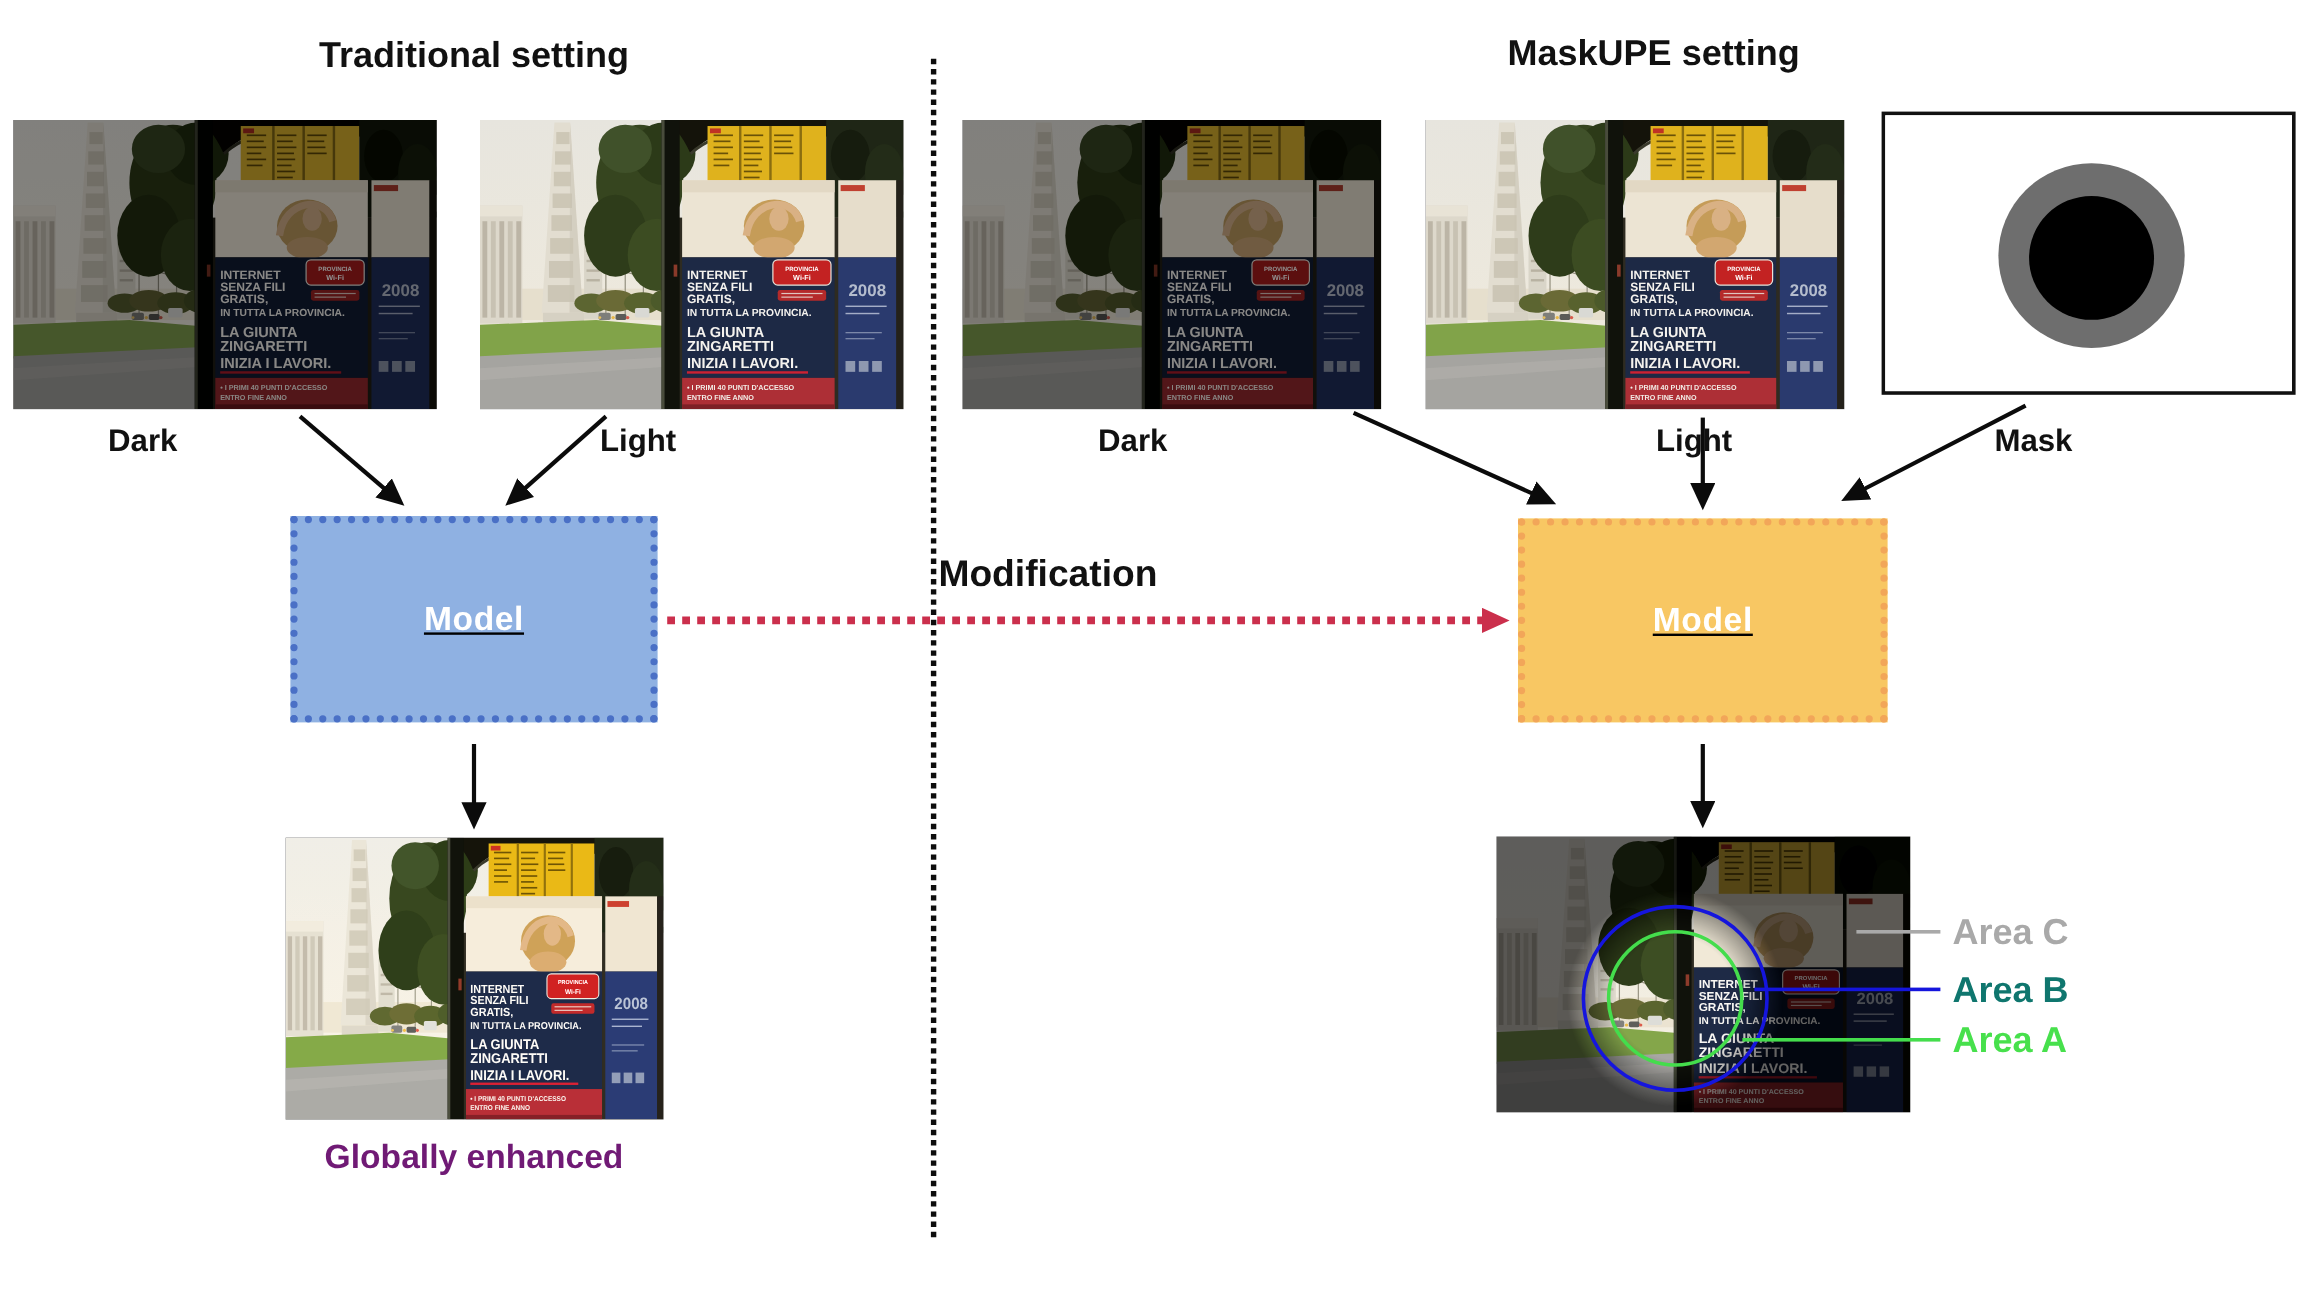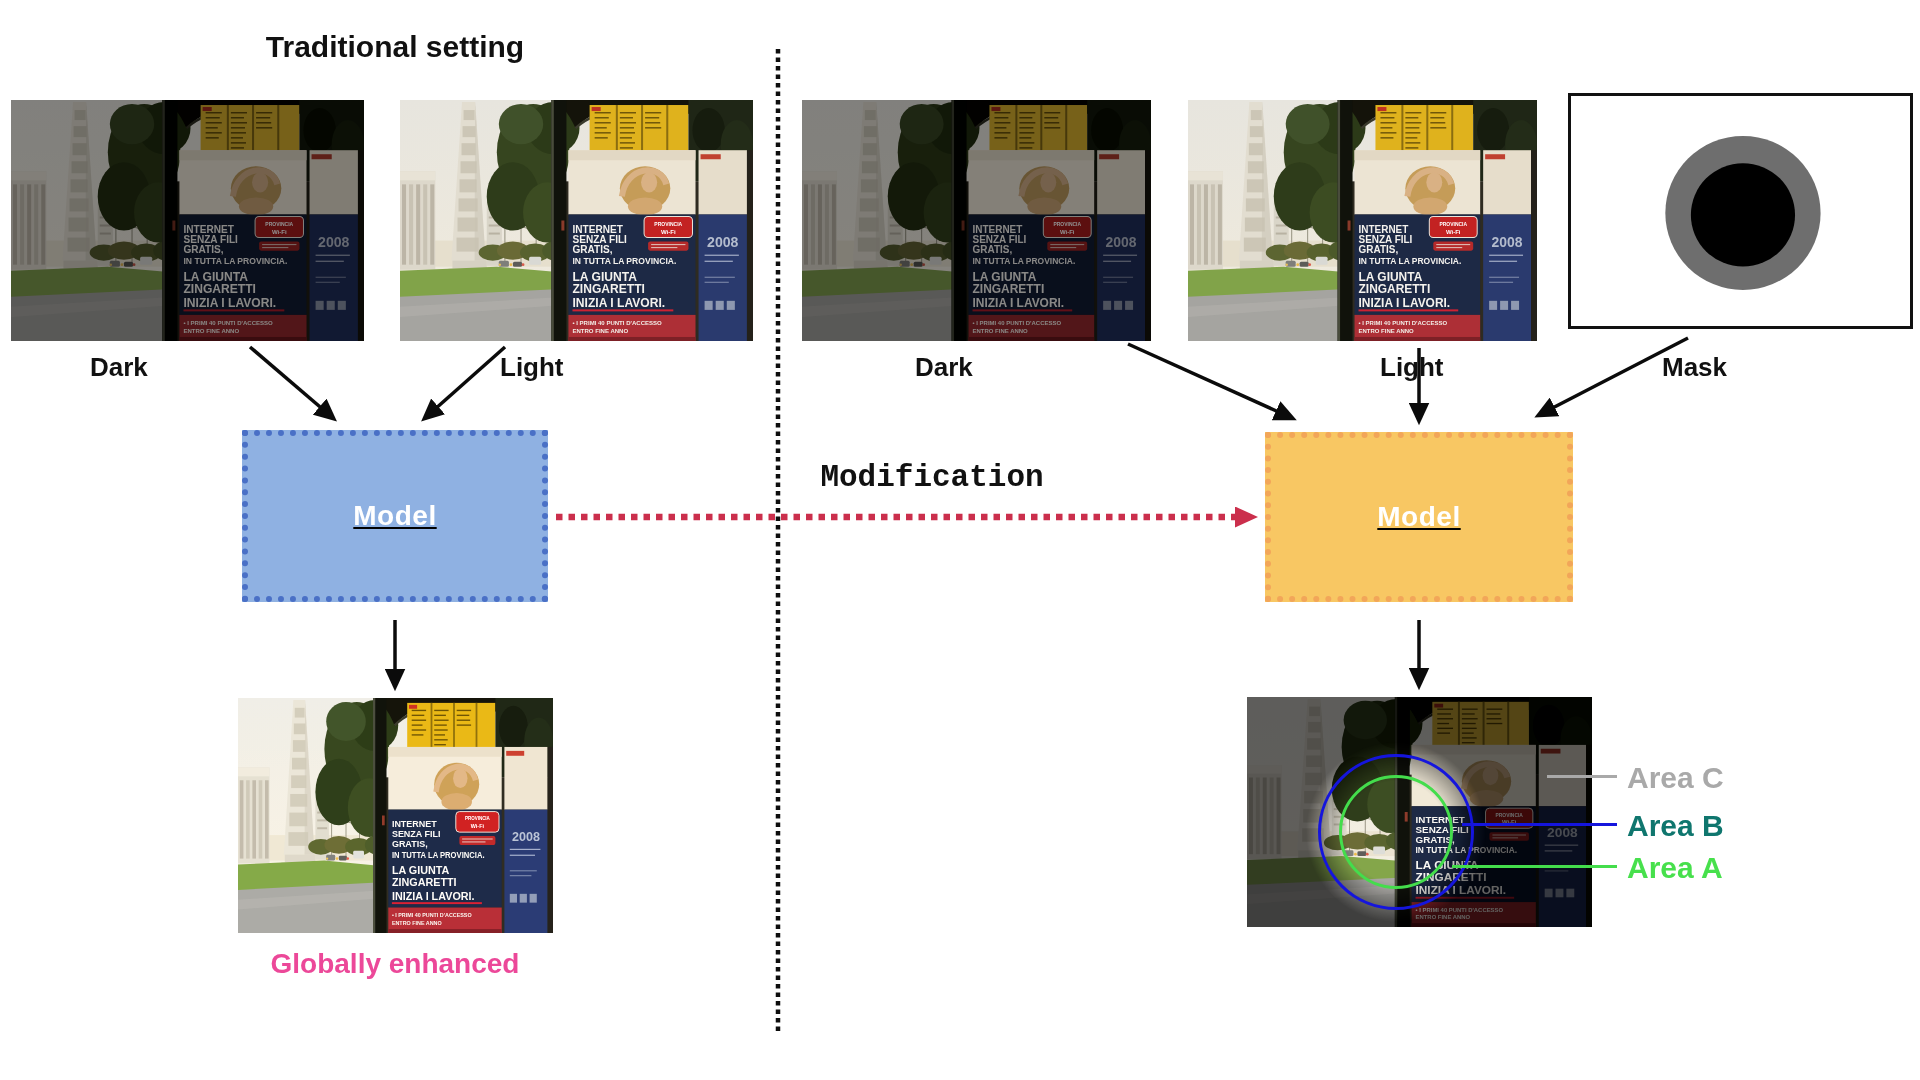--- a/index.html
+++ b/index.html
@@ -1,22 +1,22 @@
 <!DOCTYPE html>
 <html><head>
 <meta charset="utf-8">
 <style>
   html,body{margin:0;padding:0;background:#fff;}
   #canvas{position:relative;width:1920px;height:1080px;background:#ffffff;overflow:hidden;
           font-family:"Liberation Sans","DejaVu Sans",sans-serif;}
   .abs{position:absolute;}
   .title{font-size:30px;font-weight:700;color:#111;text-align:center;}
   .io-label{font-size:26px;font-weight:700;color:#111;}
-  .out-label{font-size:28px;font-weight:700;color:#ec4899;text-align:center;}
-  .mod-label{font-size:31px;font-weight:700;color:#111;text-align:center;font-family:Liberation Mono, monospace;}
+  .out-label{font-size:28px;font-weight:700;color:#701a75;text-align:center;}
+  .mod-label{font-size:31px;font-weight:700;color:#111;text-align:left;}
 
   .photo{position:absolute;overflow:hidden;background:#777;}
   .photo svg{display:block;width:100%;height:100%;}
   .photo--dark svg{filter:brightness(0.56) saturate(0.8) contrast(1.08);}
   .photo--light svg{filter:brightness(1.0);}
   .photo--enhanced svg{filter:brightness(1.04) saturate(1.05);}
   .photo--local-base svg{filter:brightness(0.42) saturate(0.7) contrast(1.1);}
   .local-overlay{position:absolute;left:0;top:0;width:100%;height:100%;
      -webkit-mask-image:radial-gradient(circle 92px at 149px 135px,#000 55%,rgba(0,0,0,0) 98%);
      mask-image:radial-gradient(circle 92px at 149px 135px,#000 55%,rgba(0,0,0,0) 98%);}
@@ -235,20 +235,21 @@
         <g>
           <rect x="150" y="0" width="15" height="240" fill="#10120b"></rect>
           <rect x="150" y="0" width="2.5" height="240" fill="#494c3c"></rect>
           <rect x="160" y="120" width="3" height="10" fill="#8a3a2a"></rect>
         </g>
       </symbol>
     </defs>
   </svg>
 
   <div class="abs title" style="left:195px;top:30px;width:400px;">Traditional setting</div>
+  <div class="abs title" style="left:1178px;top:28px;width:400px;">MaskUPE setting</div>
 
   <div class="photo photo--dark abs" style="left:11px;top:100px;width:353px;height:241px;">
     <svg viewBox="0 0 350 240" preserveAspectRatio="none">
         <use href="#scene"></use>
       </svg>
   </div>
   <div class="photo photo--light abs" style="left:400px;top:100px;width:353px;height:241px;">
     <svg viewBox="0 0 350 240" preserveAspectRatio="none">
         <use href="#scene"></use>
       </svg>

